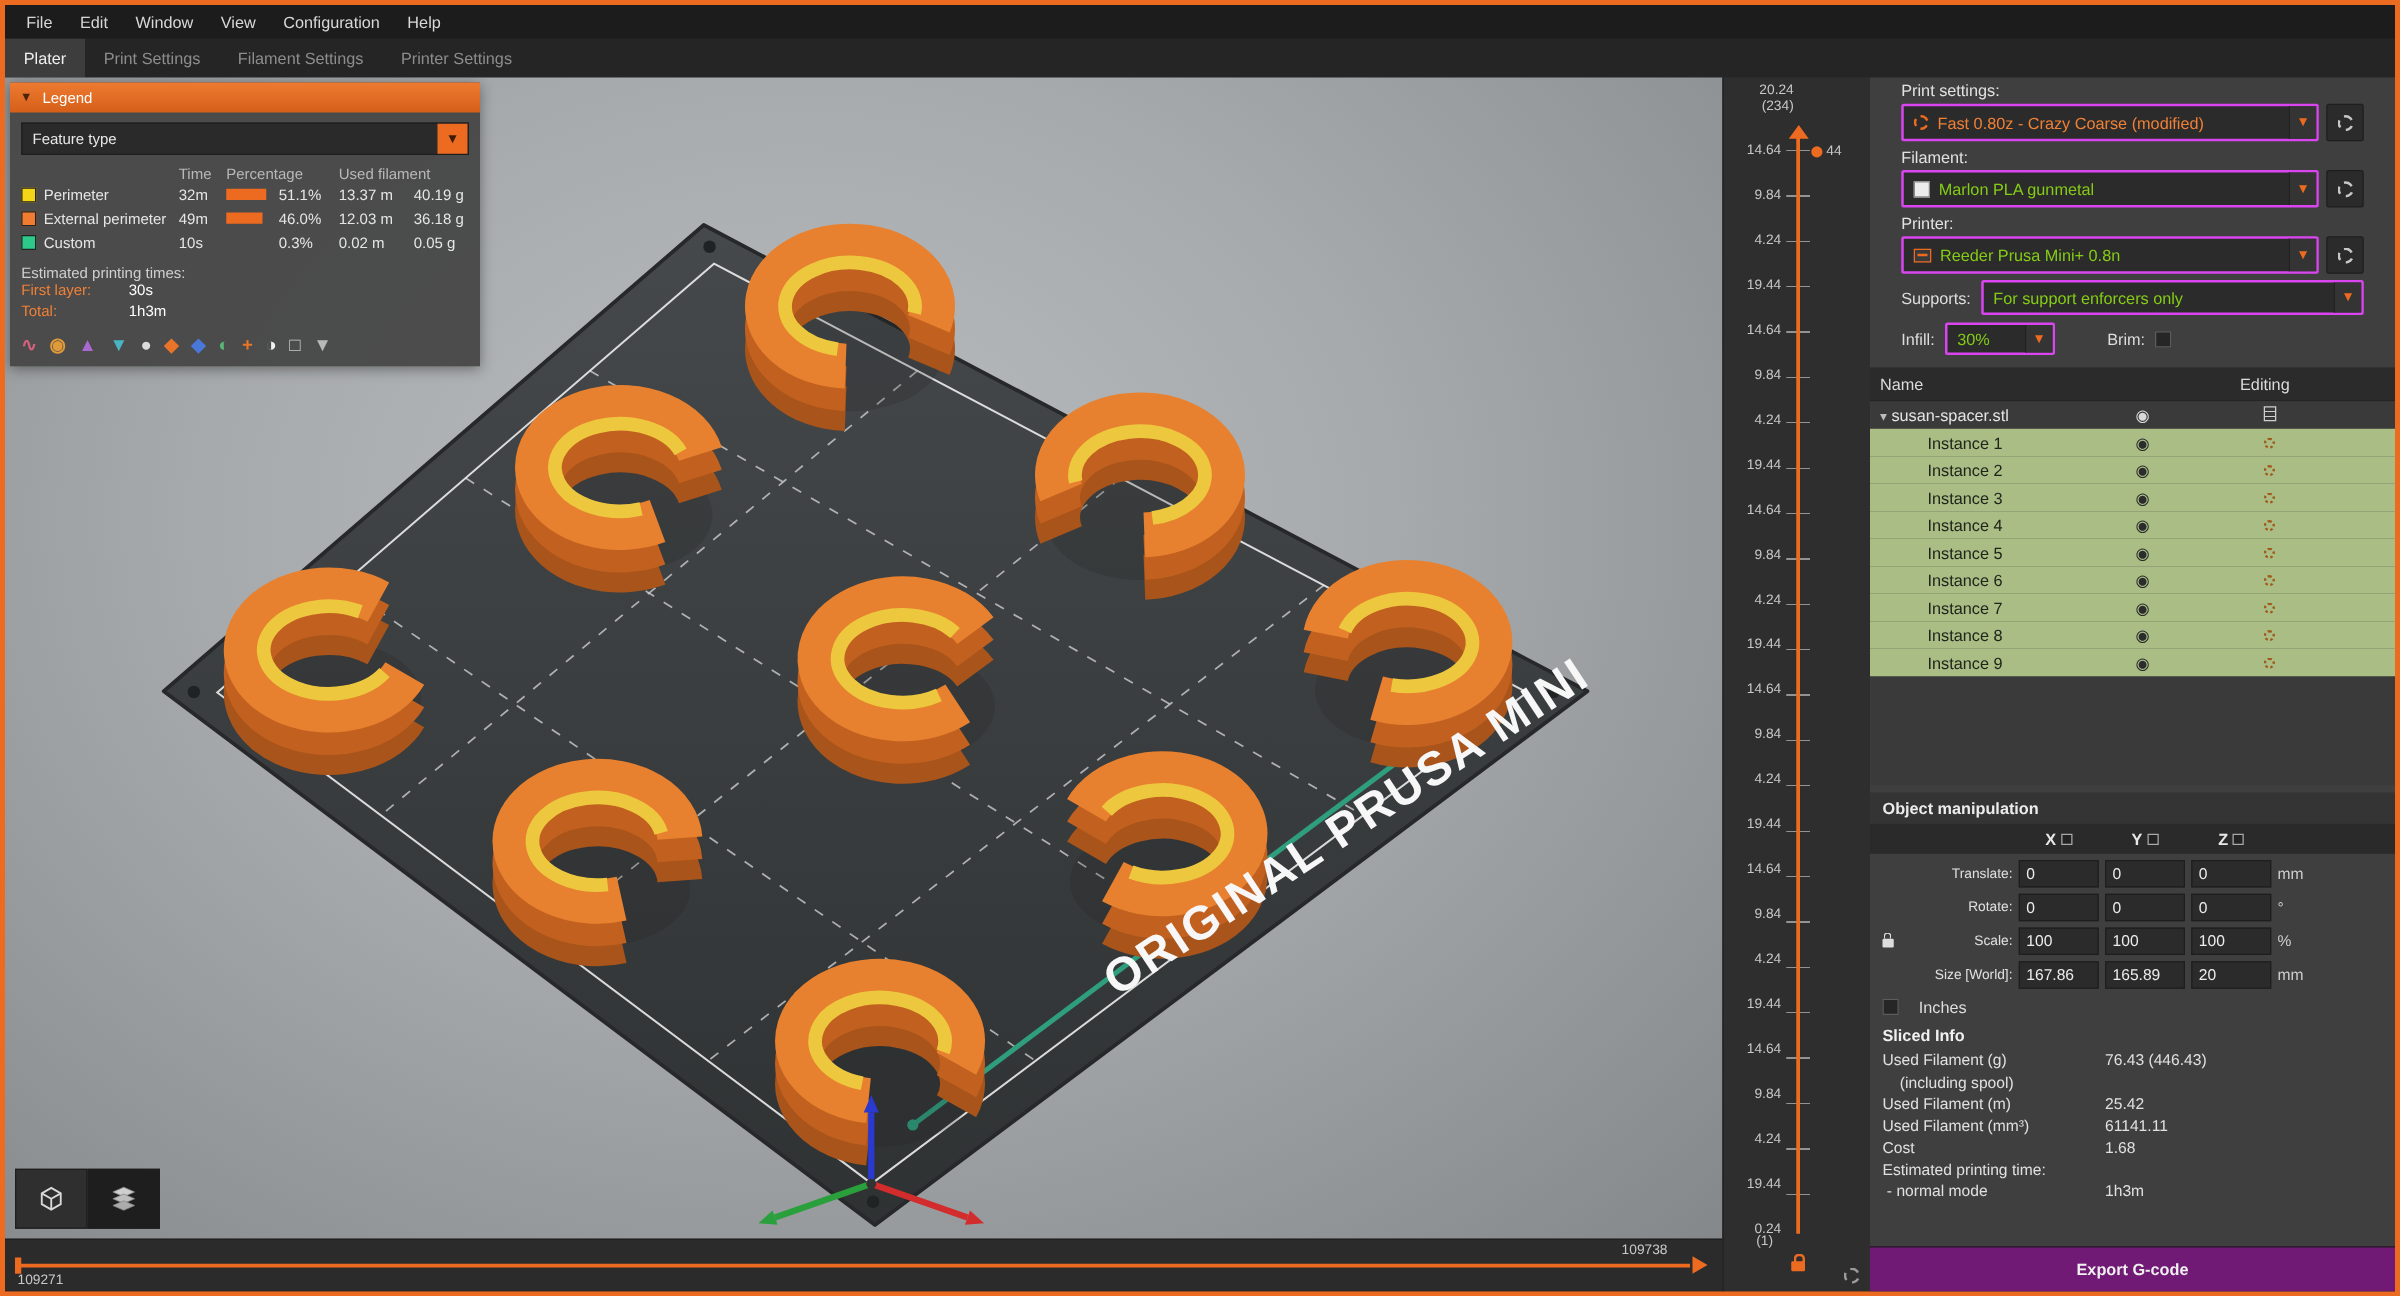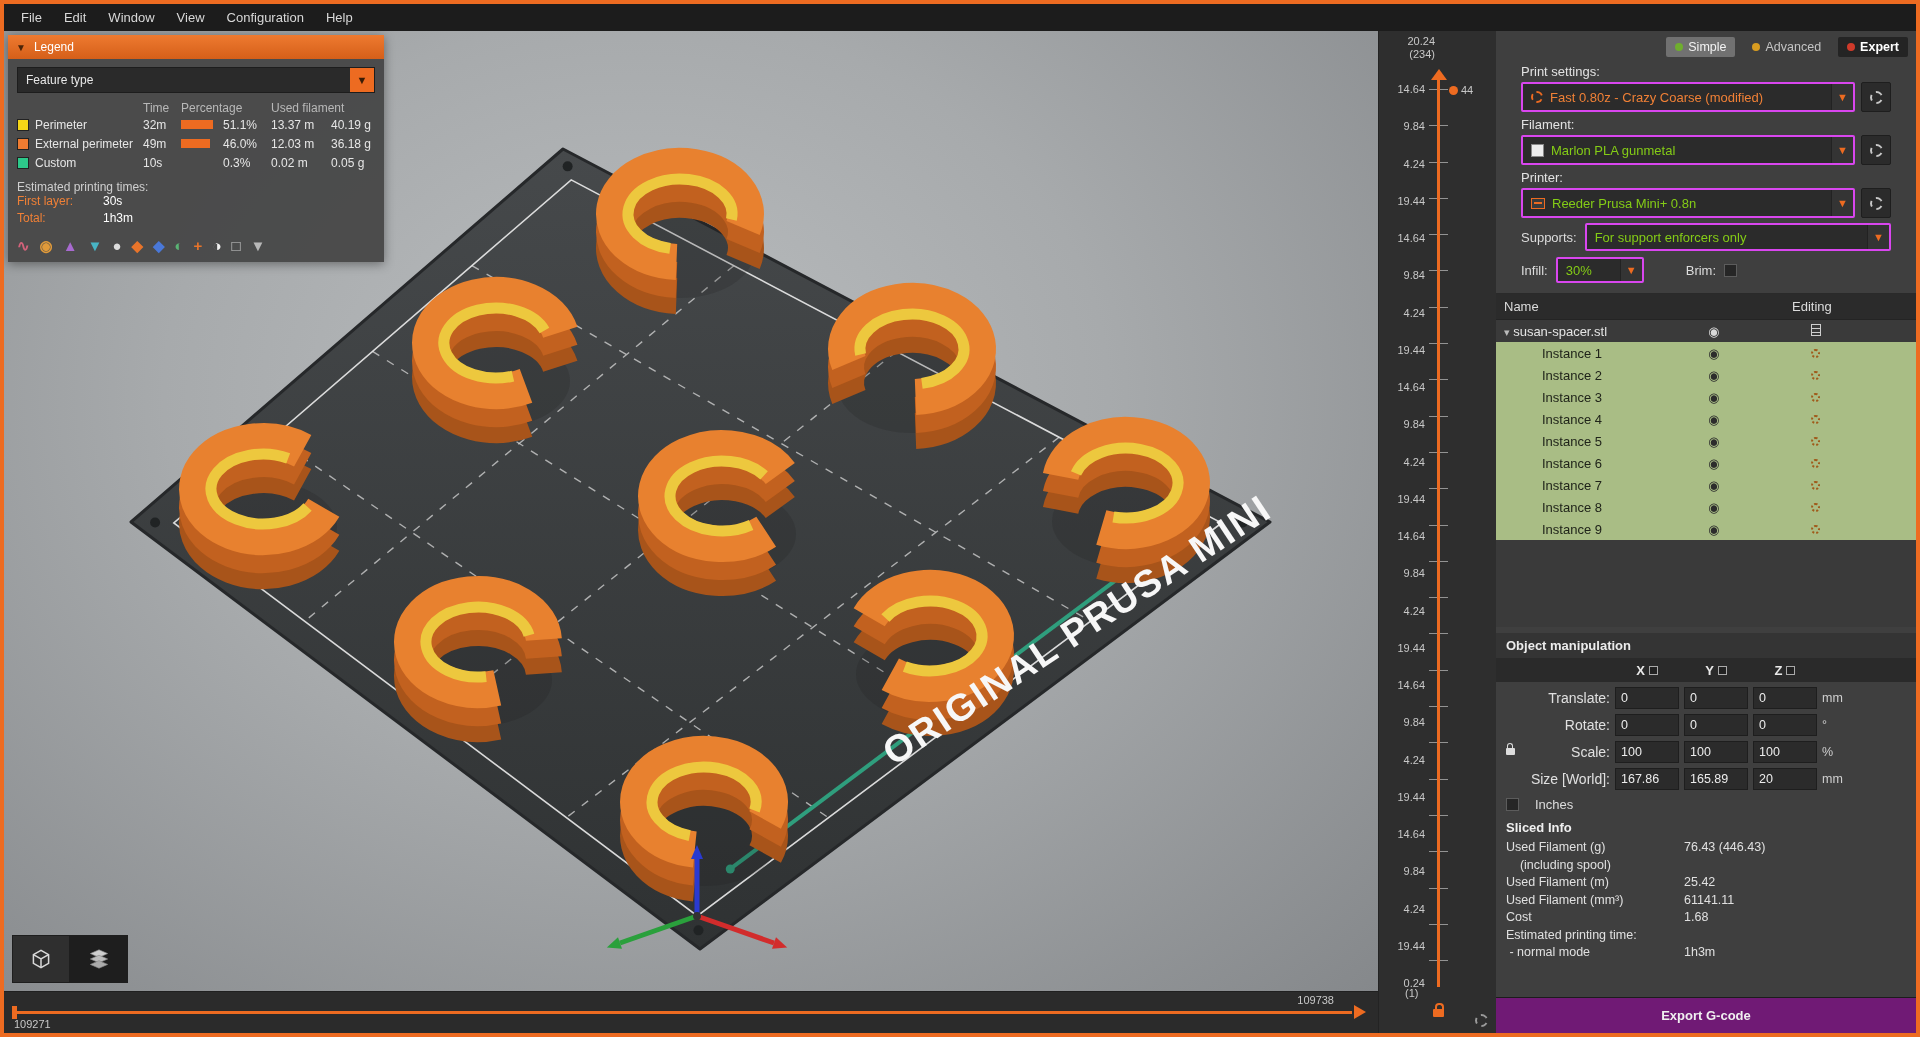--- a/index.html
+++ b/index.html
@@ -114,21 +114,21 @@
   .edit-cell{padding-left:84px;}
   .dotcircle{display:inline-block;width:9px;height:9px;border:2px dotted #a05a1a;border-radius:50%;}
   .page-icon{display:inline-block;width:10px;height:12px;border:1px solid #cfcfcf;
     background:linear-gradient(transparent 3px,#cfcfcf 3px,#cfcfcf 4px,transparent 4px,transparent 7px,#cfcfcf 7px,#cfcfcf 8px,transparent 8px);}
 
   .manip-title{background:#343434;padding:5px 10px;font-weight:bold;color:#ececec;margin-top:6px;}
   .manip-row{display:grid;grid-template-columns:106px 64px 64px 64px 1fr;gap:5px;align-items:center;height:27px;padding:0 6px 0 8px;}
   .axis-header{background:#2a2a2a;height:24px;margin-bottom:2px;}
   .axis-cell{display:flex;align-items:center;justify-content:center;gap:4px;font-weight:bold;color:#e8e8e8;}
   .axis-box{width:9px;height:9px;border:1px solid #aaa;background:#222;display:inline-block;}
-  .manip-label{text-align:right;color:#e0e0e0;position:relative;font-size:14px;white-space:nowrap;}
+  .manip-label{text-align:right;color:#e0e0e0;position:relative;font-size:11px;white-space:nowrap;}
   .lock-icon{position:absolute;left:2px;top:4px;width:9px;height:7px;background:#ddd;border-radius:1px;}
   .lock-icon::before{content:'';position:absolute;top:-5px;left:1px;width:4px;height:4px;border:1.5px solid #ddd;border-bottom:none;border-radius:3px 3px 0 0;}
   .manip-input{height:22px;background:#2b2b2b;border:1px solid #1e1e1e;color:#ececec;font-size:12.5px;padding:0 5px;width:100%;font-family:inherit;}
   .manip-unit{color:#cfcfcf;font-size:12.5px;}
   .inches-row{display:flex;align-items:center;gap:16px;padding:5px 10px 2px;}
 
   .sliced{padding:6px 10px 0;}
   .sliced-title{font-weight:bold;color:#f0f0f0;margin-bottom:4px;}
   .sl-row{display:grid;grid-template-columns:178px 1fr;font-size:12.5px;line-height:17.5px;color:#e0e0e0;}
   .export-btn{margin-top:auto;height:36px;background:#701a75;border-top:1px solid #1c1c1c;color:#f0f0f0;font-weight:bold;font-size:13px;display:flex;align-items:center;justify-content:center;cursor:pointer;}
@@ -141,20 +141,26 @@
 
   <div class="menubar" id="menu-items">
         <span class="menu-item">File</span>
         <span class="menu-item">Edit</span>
         <span class="menu-item">Window</span>
         <span class="menu-item">View</span>
         <span class="menu-item">Configuration</span>
         <span class="menu-item">Help</span>
       </div>
 
+  <div class="tabbar" id="tabbar">
+        <div class="tab active">Plater</div>
+        <div class="tab">Print Settings</div>
+        <div class="tab">Filament Settings</div>
+        <div class="tab">Printer Settings</div>
+      </div>
 
   <div class="main">
 
     <div class="viewport-col">
       <div class="viewport">
 
         <svg class="scene" viewBox="0 0 1374 929" width="1374" height="929">
           <defs>
             <linearGradient id="bedGrad" x1="0" y1="0" x2="0" y2="1">
               <stop offset="0" stop-color="#46494b"></stop>
@@ -394,25 +400,20 @@
             <span class="tick">19.44</span>
             <span class="tick">0.24</span>
           </div>
       <div class="ls-bottom-layer">(1)</div>
       <div class="ls-lock"></div>
       <div class="ls-gear"></div>
     </div>
 
     <div class="right-panel">
 
-      <div class="mode-row" id="mode-row">
-            <span class="mode-btn m0"><i class="dot" style="background:#6fae2e"></i>Simple</span>
-            <span class="mode-btn m1"><i class="dot" style="background:#d89c20"></i>Advanced</span>
-            <span class="mode-btn m2 active"><i class="dot" style="background:#cf3a2a"></i>Expert</span>
-          </div>
 
       <div class="rp-pad">
         <div class="setting-label">Print settings:</div>
         <div class="preset-row">
           <div class="combo">
             <span class="gear-mini"></span>
             <span class="combo-text modified">Fast 0.80z - Crazy Coarse (modified)</span>
             <span class="combo-arrow">▼</span>
           </div>
           <button class="gear-btn">

